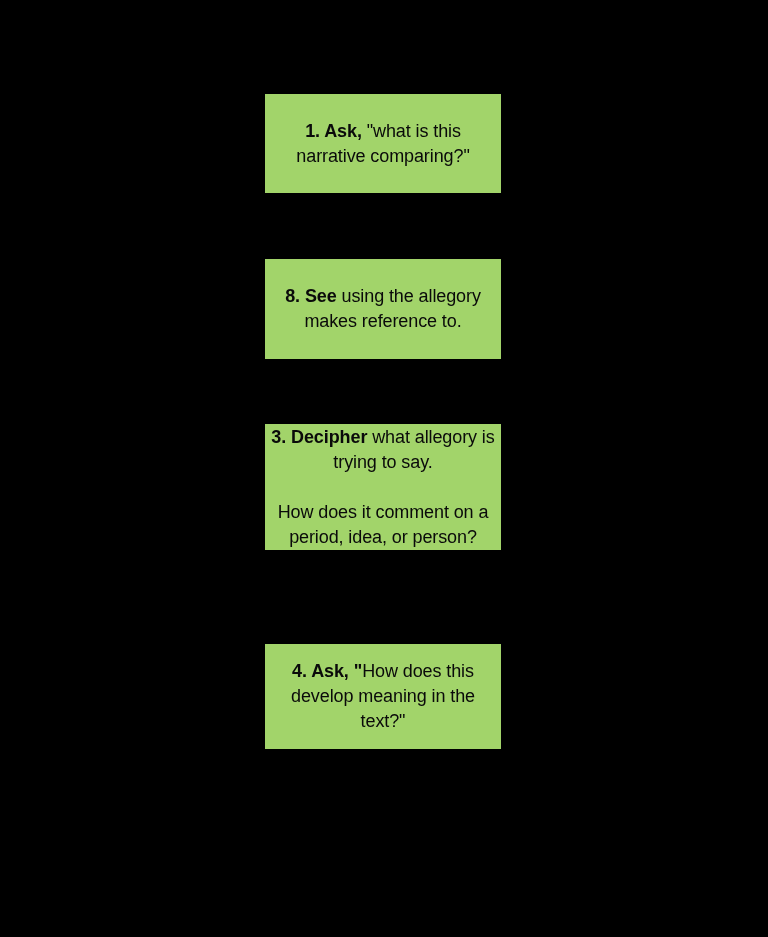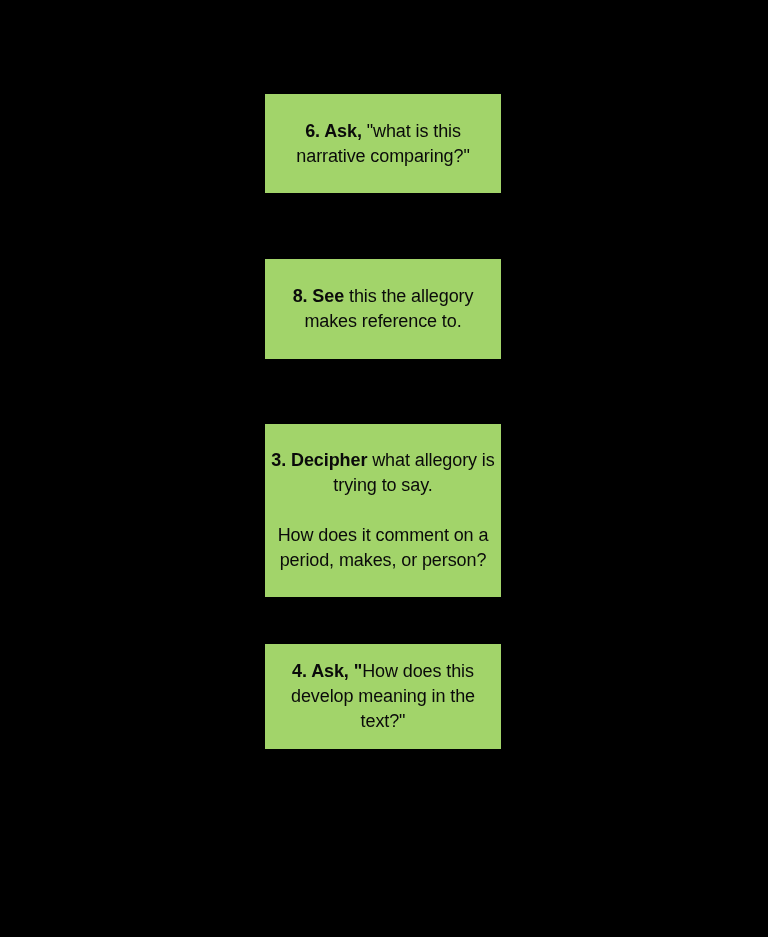--- a/index.html
+++ b/index.html
@@ -52,40 +52,40 @@
     margin-top: 25px;
   }
 
   .step-text b {
     font-weight: bold;
   }
 
   
   #step-box-1 { top: 94px;  height: 99px;  }
   #step-box-2 { top: 259px; height: 100px; }
-  #step-box-3 { top: 424px; height: 173px; }
+  #step-box-3 { top: 424px; height: 126px; }
   #step-box-4 { top: 644px; height: 105px; }
   #step-box-5 { top: 815px; height: 80px;  }
 </style>
 </head>
 <body>
 
 <div id="flow-container">
 
   <div class="step-box" id="step-box-1">
-    <span class="step-text"><b>6. Ask,</b><span> "what is this narrative comparing?"</span></span>
+    <span class="step-text"><b>1. Ask,</b><span> "what is this narrative comparing?"</span></span>
   </div>
 
   <div class="step-box" id="step-box-2">
-    <span class="step-text"><b>8. See</b><span> this the allegory makes reference to.</span></span>
+    <span class="step-text"><b>8. See</b><span> using the allegory makes reference to.</span></span>
   </div>
 
   <div class="step-box" id="step-box-3">
     <span class="step-text"><b>3. Decipher</b><span> what allegory is trying to say.</span></span>
-    <span class="step-text">How does it comment on a period, makes, or person?</span>
+    <span class="step-text">How does it comment on a period, idea, or person?</span>
   </div>
 
   <div class="step-box" id="step-box-4">
     <span class="step-text"><b>4. Ask, "</b><span>How does this develop meaning in the text?"</span></span>
   </div>
 
 
 </div>
 
 </body></html>

